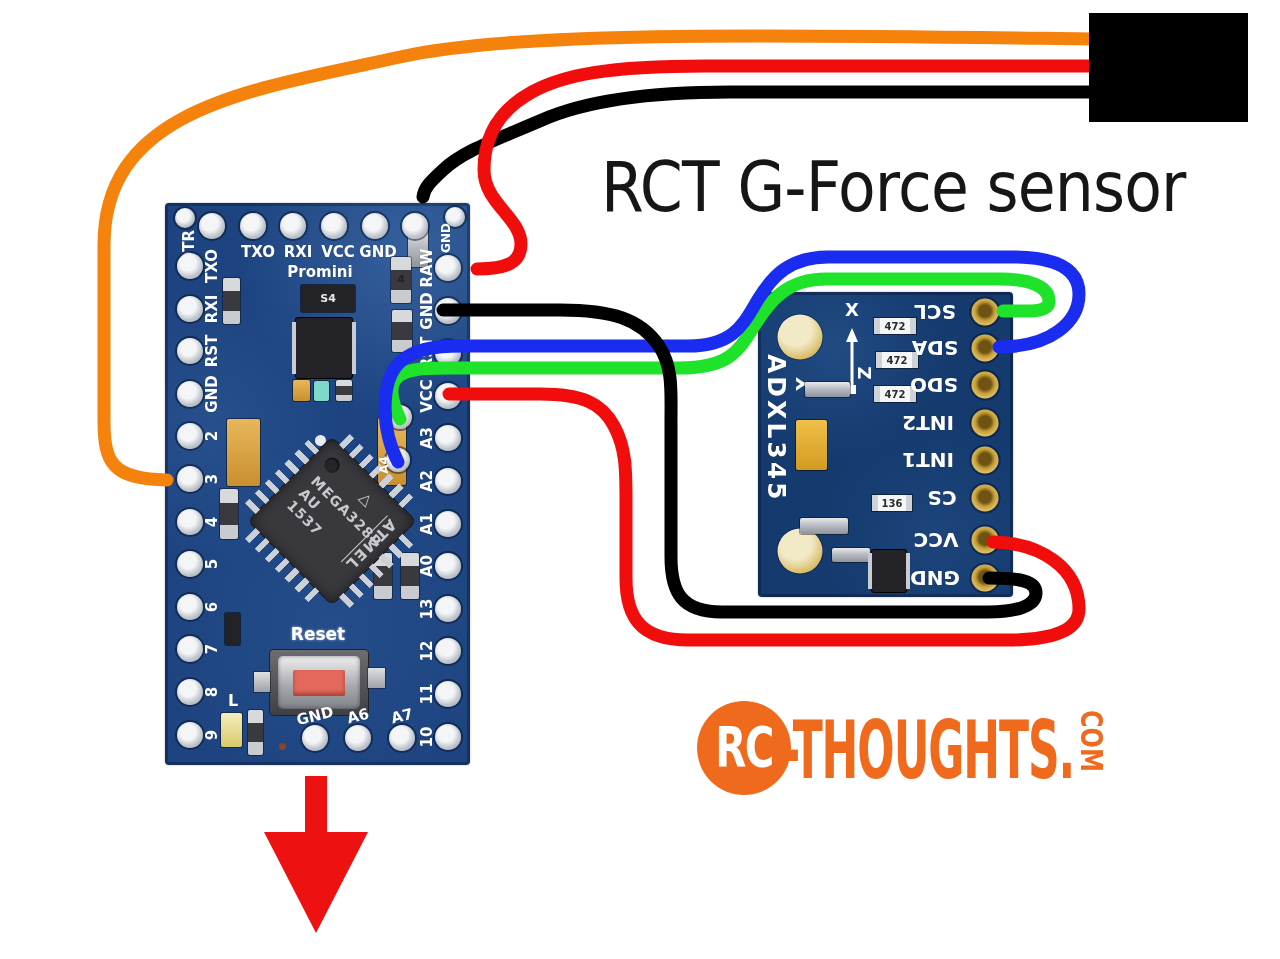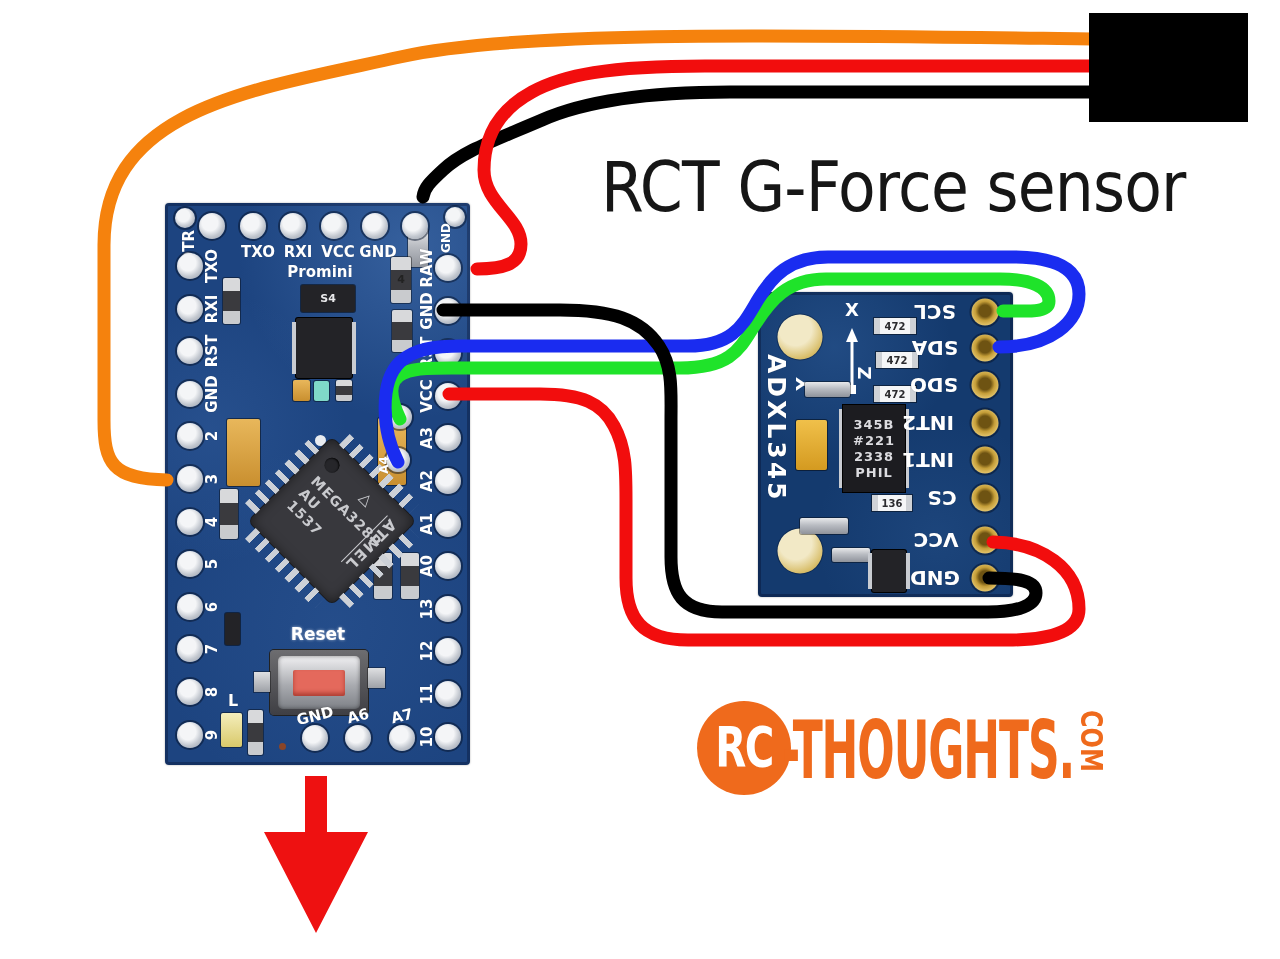--- a/index.html
+++ b/index.html
@@ -253,28 +253,20 @@
     <div class="passive" style="left:116px;top:26px;width:42px">472</div>
     <div class="passive" style="left:118px;top:60px;width:42px">472</div>
     <div class="passive" style="left:116px;top:94px;width:42px">472</div>
     <div class="passive" style="left:114px;top:203px;width:40px">136</div>
     <div class="comp silver" style="left:47px;top:90px;width:45px;height:15px"></div>
     <div class="comp tan" style="left:38px;top:128px;width:31px;height:50px;background:linear-gradient(180deg,#f0c04a,#d49a20)"></div>
     <div class="comp silver" style="left:42px;top:226px;width:48px;height:16px"></div>
     <div class="comp silver" style="left:74px;top:256px;width:38px;height:14px"></div>
     <div class="comp dark" style="left:114px;top:258px;width:34px;height:42px;box-shadow:-7px 0 0 -3px #c9ccd2,7px 0 0 -3px #c9ccd2,0 0 0 1px #000"></div>
 
-    <div id="sic">
-      <div class="lines">
-        <div>345B</div>
-        <div>#221</div>
-        <div>2338</div>
-        <div>PHIL</div>
-      </div>
-    </div>
   <div class="hole gold" style="left: 227px; top: 20px; width: 27px; height: 27px;"></div>
       <div class="slab" style="left: 177px; top: 20px;">SCL</div>
       <div class="hole gold" style="left: 227px; top: 56px; width: 27px; height: 27px;"></div>
       <div class="slab" style="left: 177px; top: 56px;">SDA</div>
       <div class="hole gold" style="left: 227px; top: 93px; width: 27px; height: 27px;"></div>
       <div class="slab" style="left: 176px; top: 93px;">SDO</div>
       <div class="hole gold" style="left: 227px; top: 131px; width: 27px; height: 27px;"></div>
       <div class="slab" style="left: 170px; top: 131px;">INT2</div>
       <div class="hole gold" style="left: 227px; top: 168px; width: 27px; height: 27px;"></div>
       <div class="slab" style="left: 170px; top: 168px;">INT1</div>

